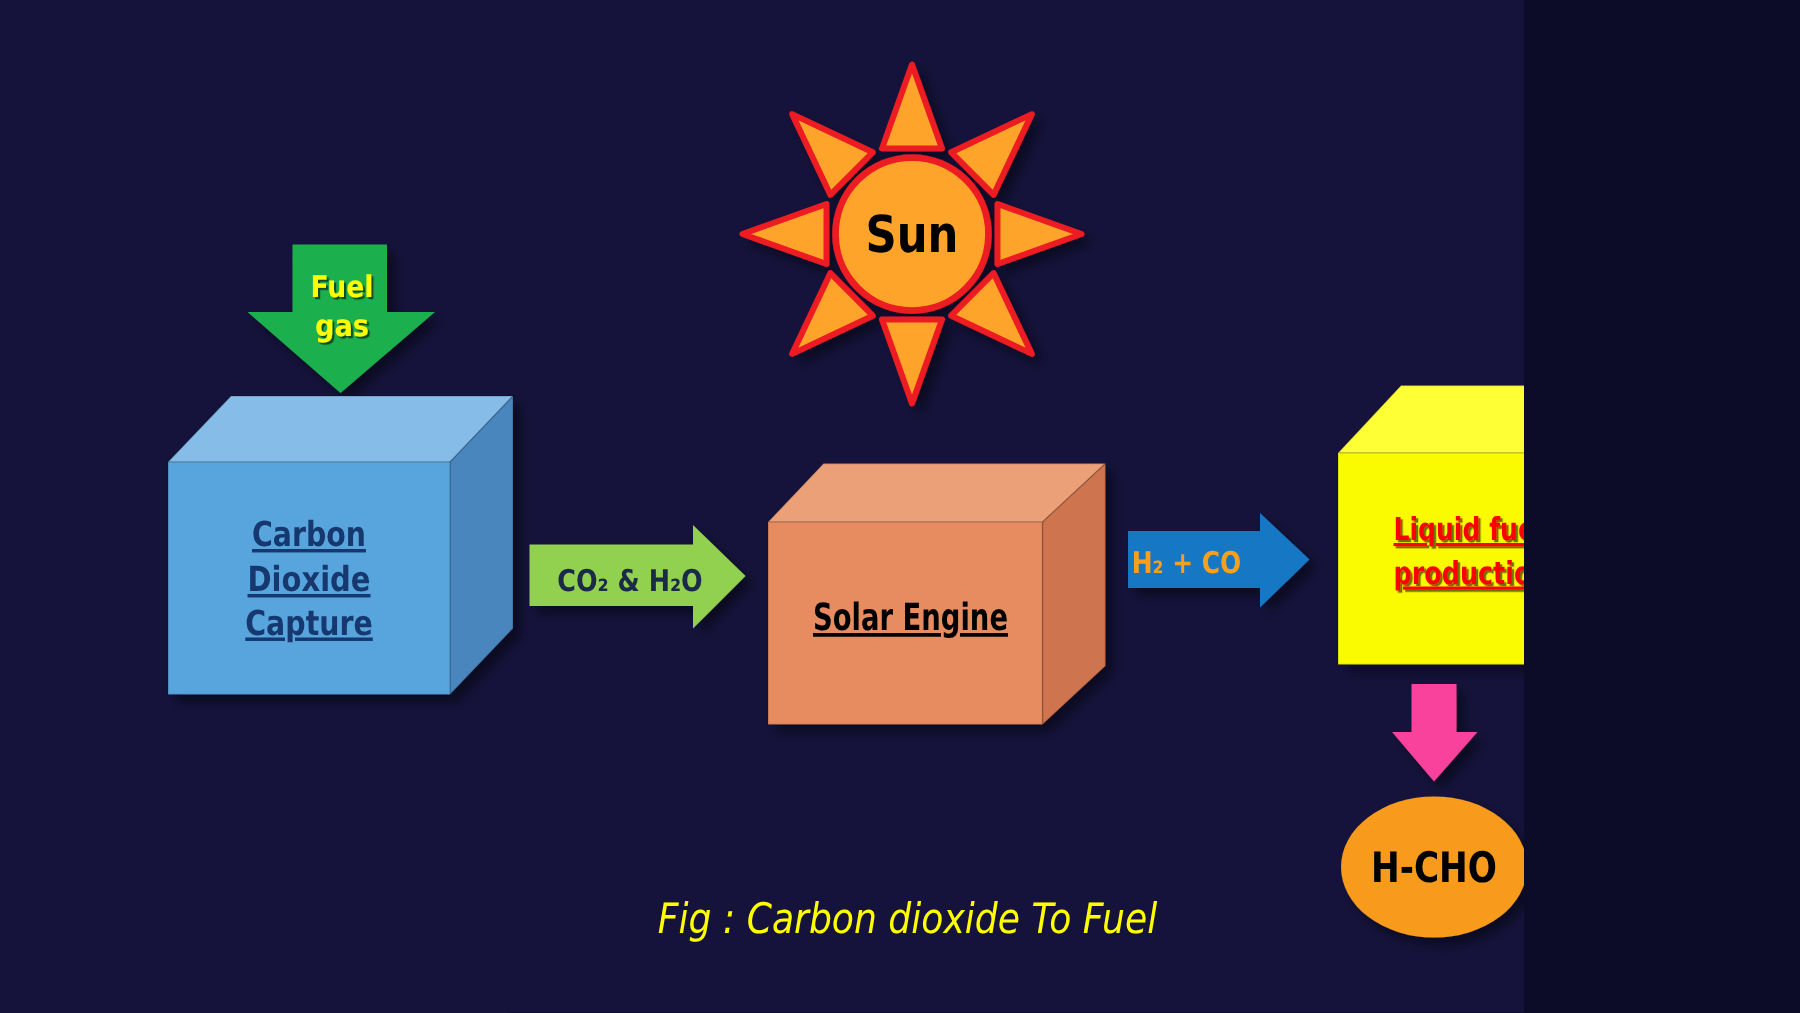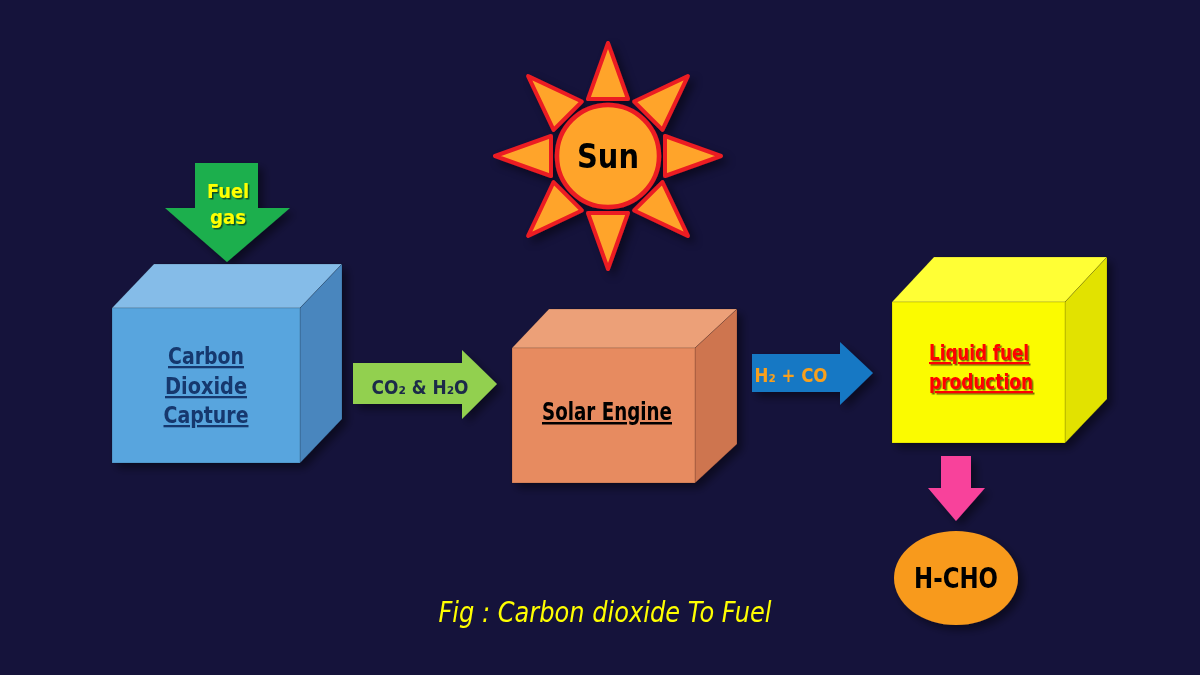--- a/index.html
+++ b/index.html
@@ -1,17 +1,17 @@
 <!DOCTYPE html>
 <html><head>
 <meta charset="utf-8">
 <style>
   html,body { margin:0; padding:0; background:#0d0c28; }
   .stage {
-    position:relative; width:1200px; height:675px; overflow:hidden;
+    position:relative; width:1016px; height:675px; overflow:hidden;
     font-family:"DejaVu Sans","Liberation Sans",sans-serif;
     text-align:center;
   }
   svg { display:block; width:1200px; height:675px; }
   text.lbl {
     font-family:"DejaVu Sans","Liberation Sans",sans-serif;
     font-weight:bold;
   }
   text.underline { text-decoration:underline; }
   text.caption {

